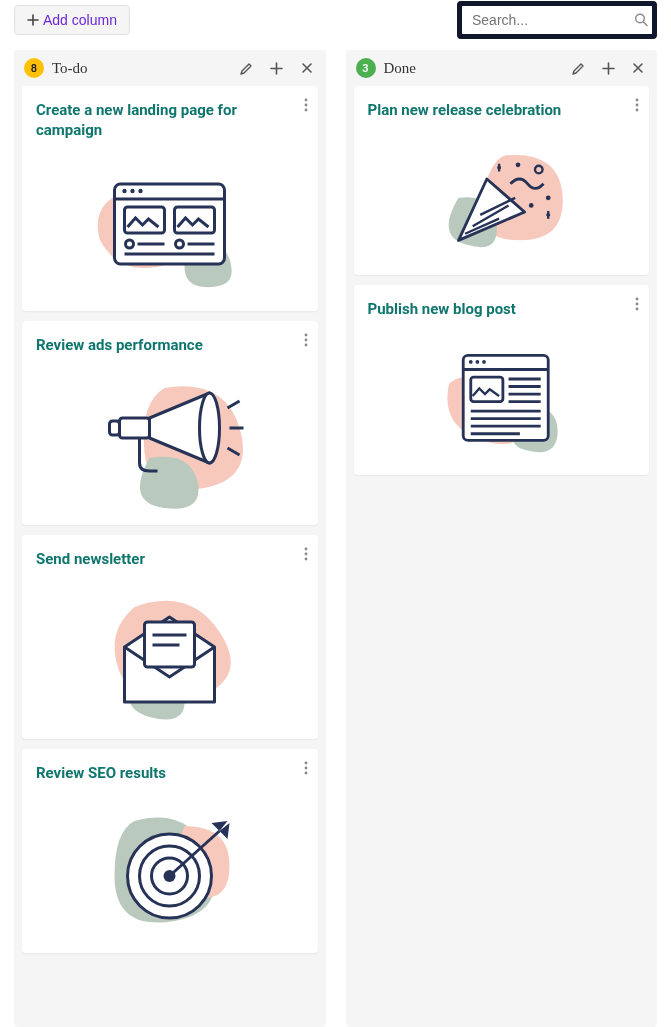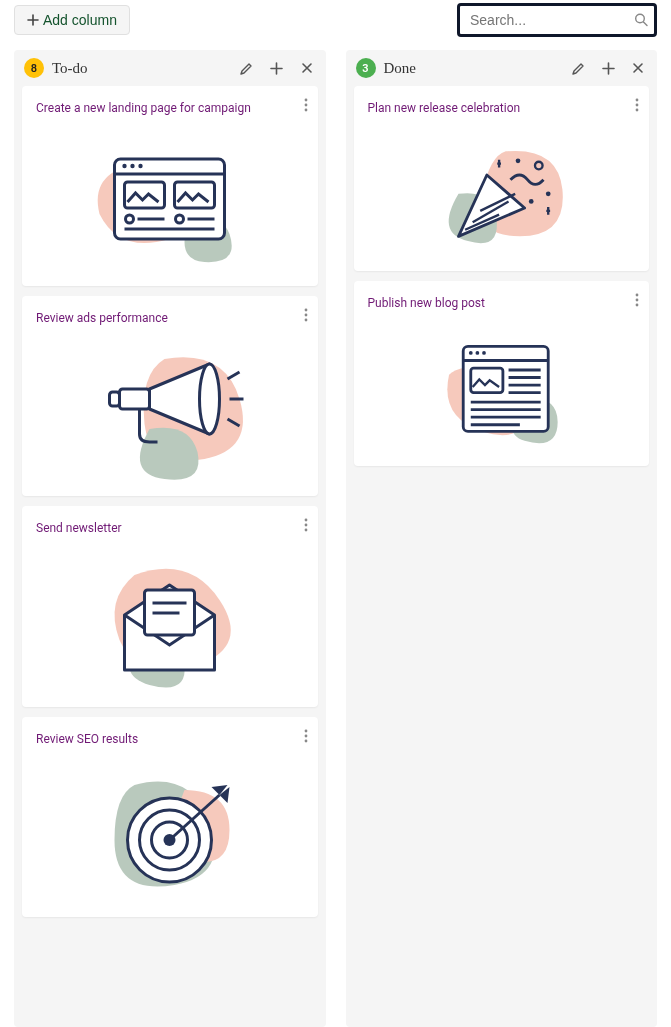--- a/index.html
+++ b/index.html
@@ -19,33 +19,33 @@
     align-items: center;
     padding: 4px 0;
     height: 40px;
   }
   .add-col-btn {
     background: #f5f5f5;
     border: 1px solid #e0e0e0;
     border-radius: 4px;
     padding: 6px 12px;
     font-size: 14px;
-    color: #14532d;
+    color: #6d28d9;
     cursor: pointer;
     display: inline-flex;
     align-items: center;
     gap: 4px;
   }
   .search-box {
     position: relative;
     width: 200px;
   }
   .search-box input {
     width: 100%;
-    border: 3px solid #0f172a;
+    border: 5px solid #0f172a;
     border-radius: 4px;
     padding: 6px 30px 6px 10px;
     font-size: 14px;
     color: #333;
   }
   .search-box .search-icon {
     position: absolute;
     right: 8px;
     top: 50%;
     transform: translateY(-50%);
@@ -108,23 +108,23 @@
 
   .card {
     background: #fff;
     border-radius: 4px;
     margin-bottom: 10px;
     padding: 14px 14px 8px;
     position: relative;
     box-shadow: 0 1px 2px rgba(0,0,0,0.06);
   }
   .card-title {
-    color: #701a75;
-    font-size: 12px;
-    font-weight: 400;
+    color: #0f766e;
+    font-size: 15px;
+    font-weight: 700;
     padding-right: 18px;
     line-height: 1.35;
   }
   .card-menu {
     position: absolute;
     right: 10px;
     top: 12px;
     color: #888;
     cursor: pointer;
   }

